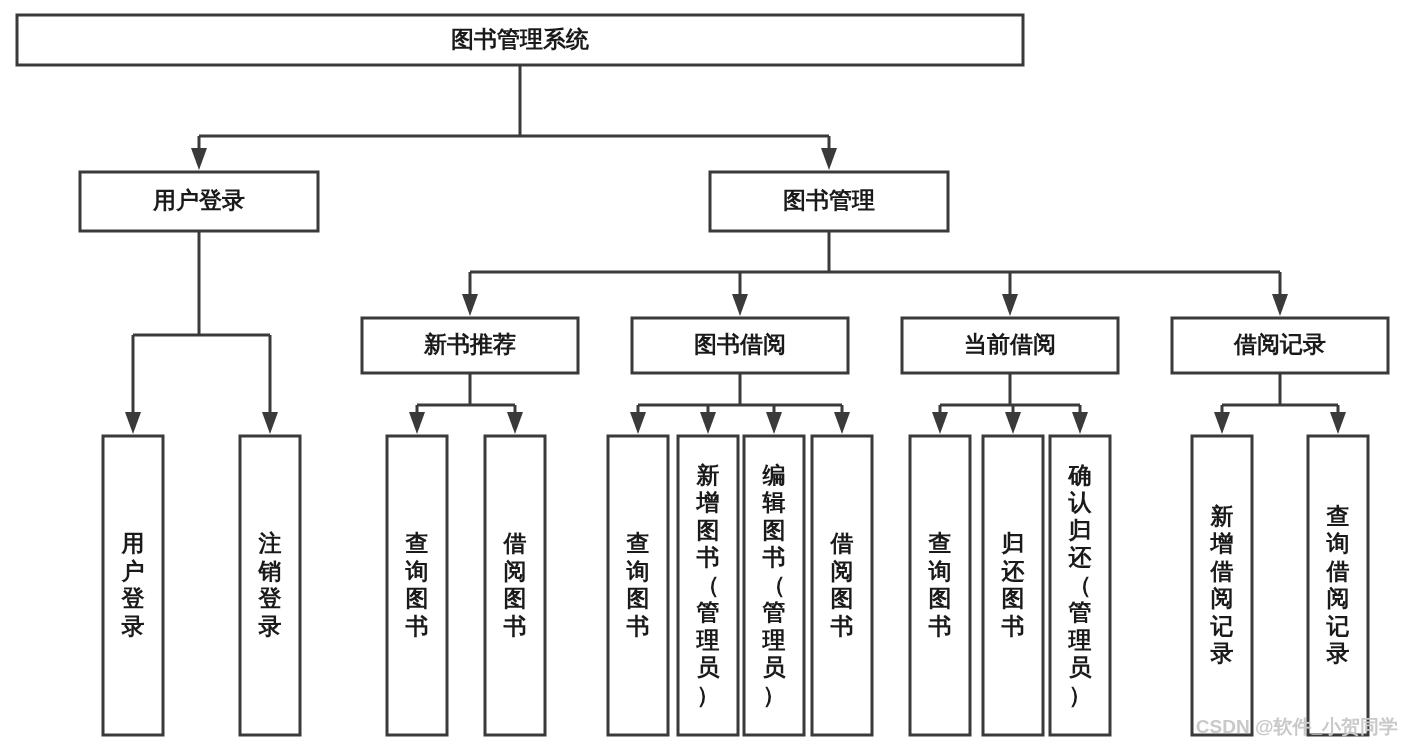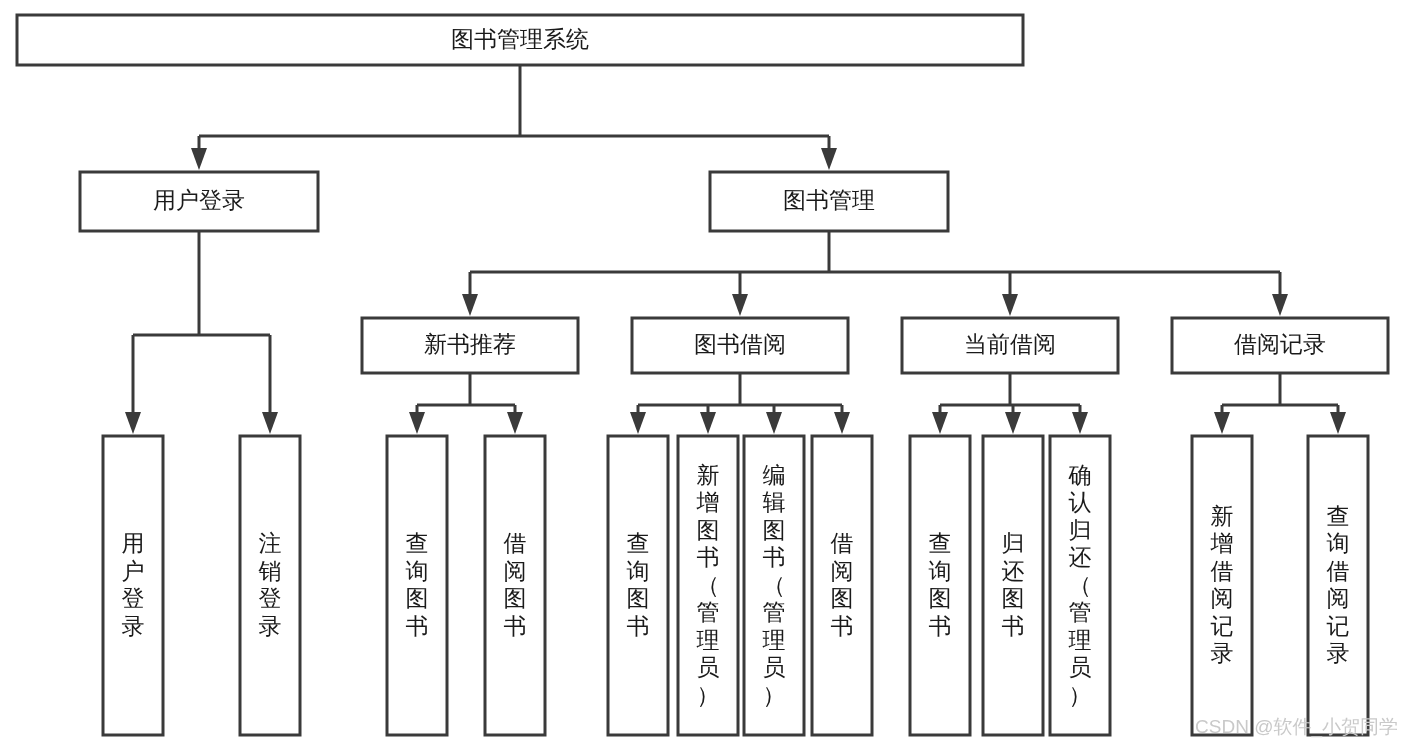--- a/index.html
+++ b/index.html
@@ -11,20 +11,21 @@
     width: 1405px;
     height: 747px;
     font-family: "Liberation Sans", "DejaVu Sans", sans-serif;
     overflow: hidden;
   }
   #diagram-root {
     position: relative;
     width: 1405px;
     height: 747px;
     background: #ffffff;
+    font-weight: bold;
   }
   svg#flow-svg {
     position: absolute;
     top: 0;
     left: 0;
     width: 1405px;
     height: 747px;
     display: block;
   }
   .node-rect {

